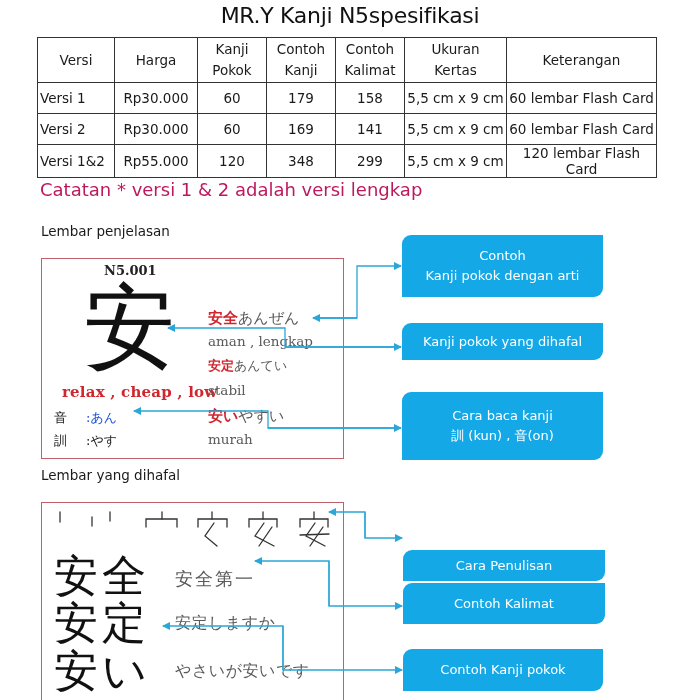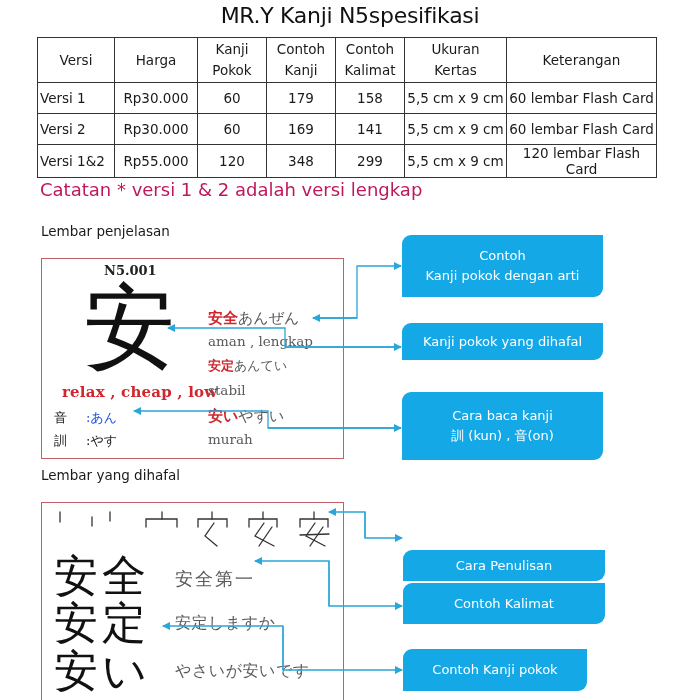--- a/index.html
+++ b/index.html
@@ -164,21 +164,21 @@
   <div class="abs serif gray" style="left:133px; top:110px; font-size:16px; letter-spacing:0.5px;">安定しますか</div>
   <div class="abs serif gray" style="left:133px; top:158px; font-size:16px; letter-spacing:0.5px;">やさいが安いです</div>
 </div>
 
 <div class="abs callout" style="left:403px; top:517px; width:202px; height:31px;margin-top:33px;">
   <div>Cara Penulisan</div>
 </div>
 <div class="abs callout" style="left:403px; top:583px; width:202px; height:41px;">
   <div>Contoh Kalimat</div>
 </div>
-<div class="abs callout" style="left:403px; top:649px; width:184px; height:42px;">
+<div class="abs callout" style="left:403px; top:649px; width:200px; height:42px;">
   <div>Contoh Kanji pokok</div>
 </div>
 
 <svg class="connectors">
   <defs>
     <marker id="ah" markerWidth="8" markerHeight="8" refX="7" refY="4" orient="auto" markerUnits="userSpaceOnUse">
       <path d="M0,0 L8,4 L0,8 z" fill="#2aa6d8"></path>
     </marker>
   </defs>
   <g stroke="#2aa6d8" stroke-width="1.3" fill="none">

